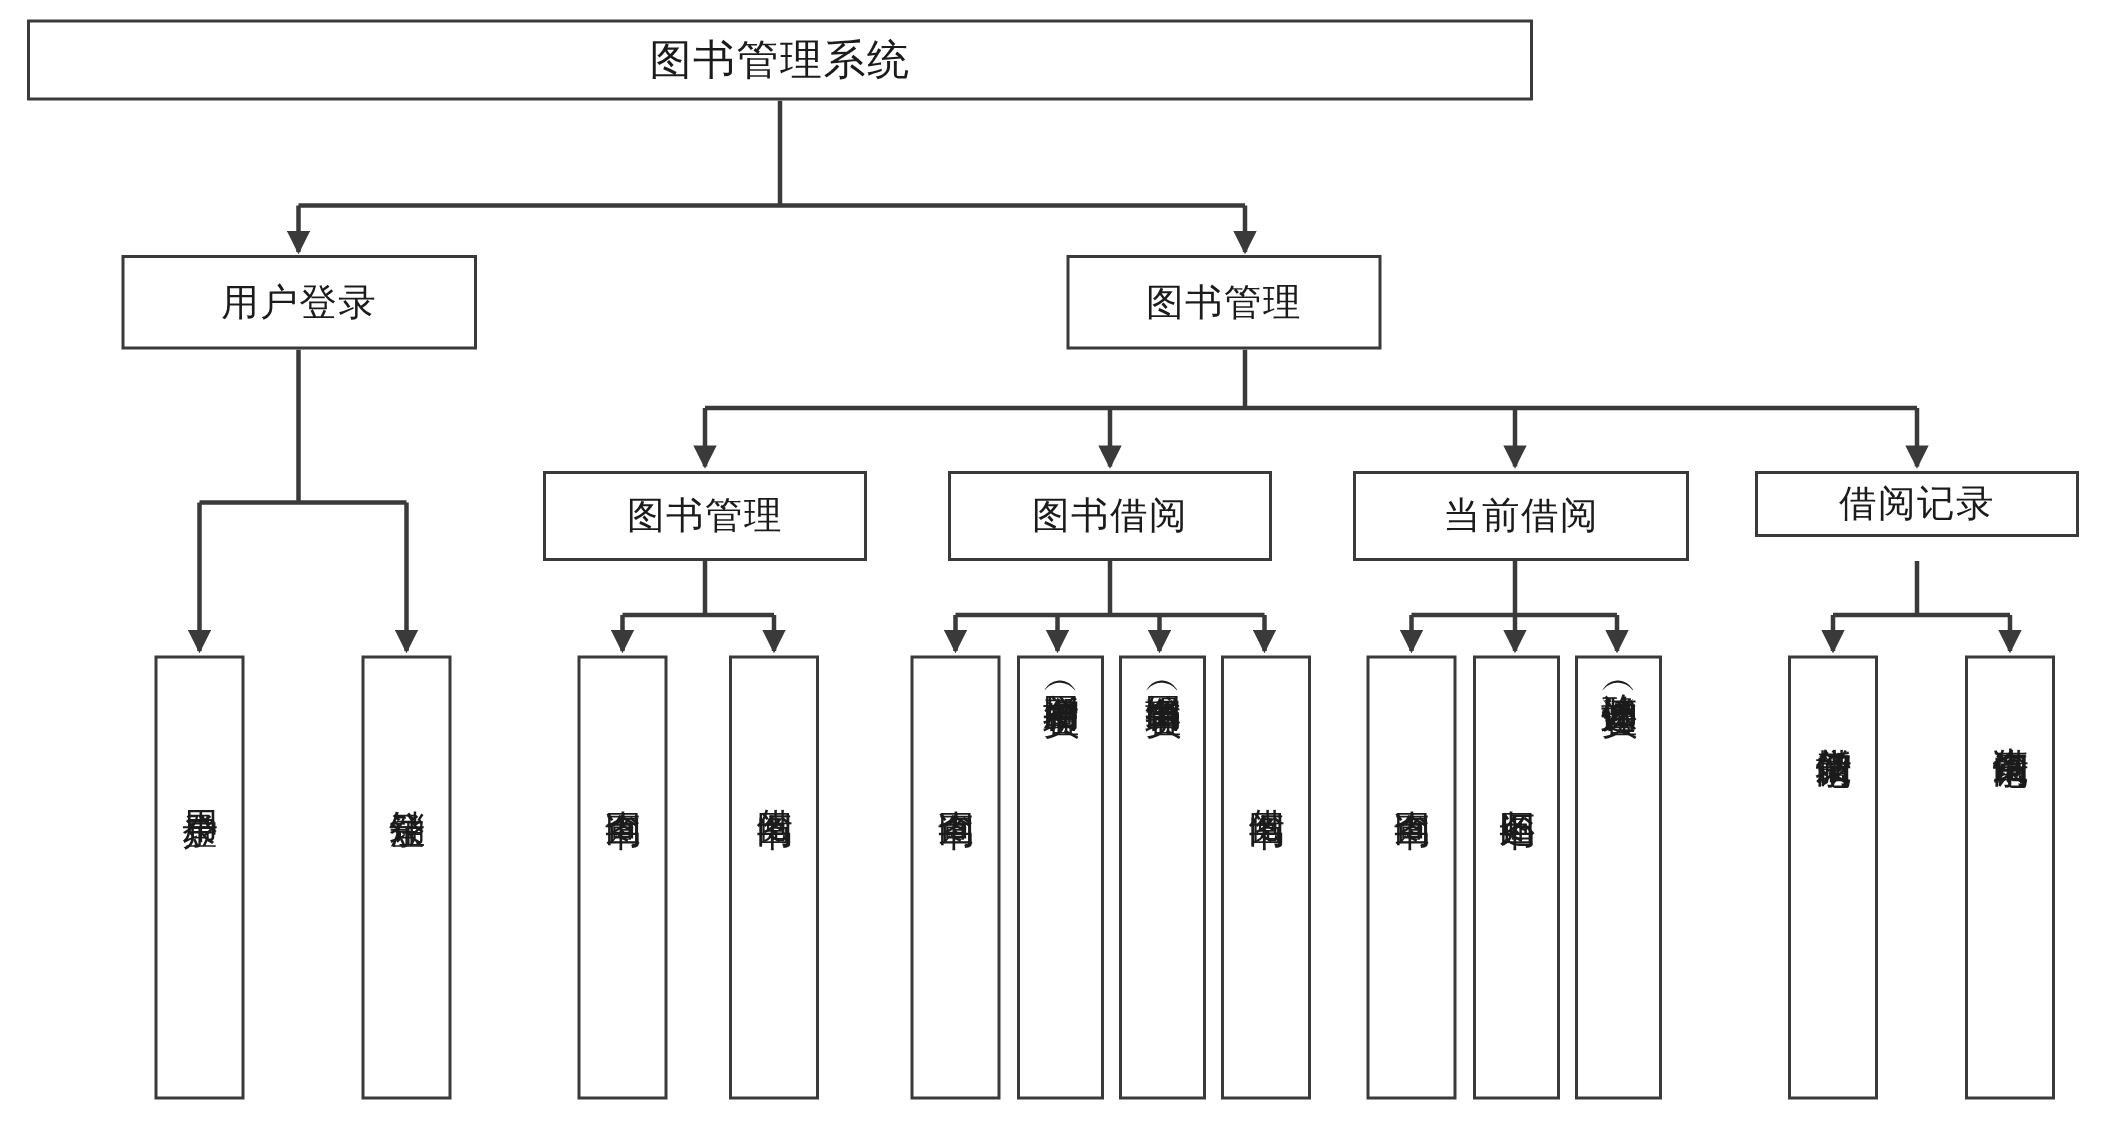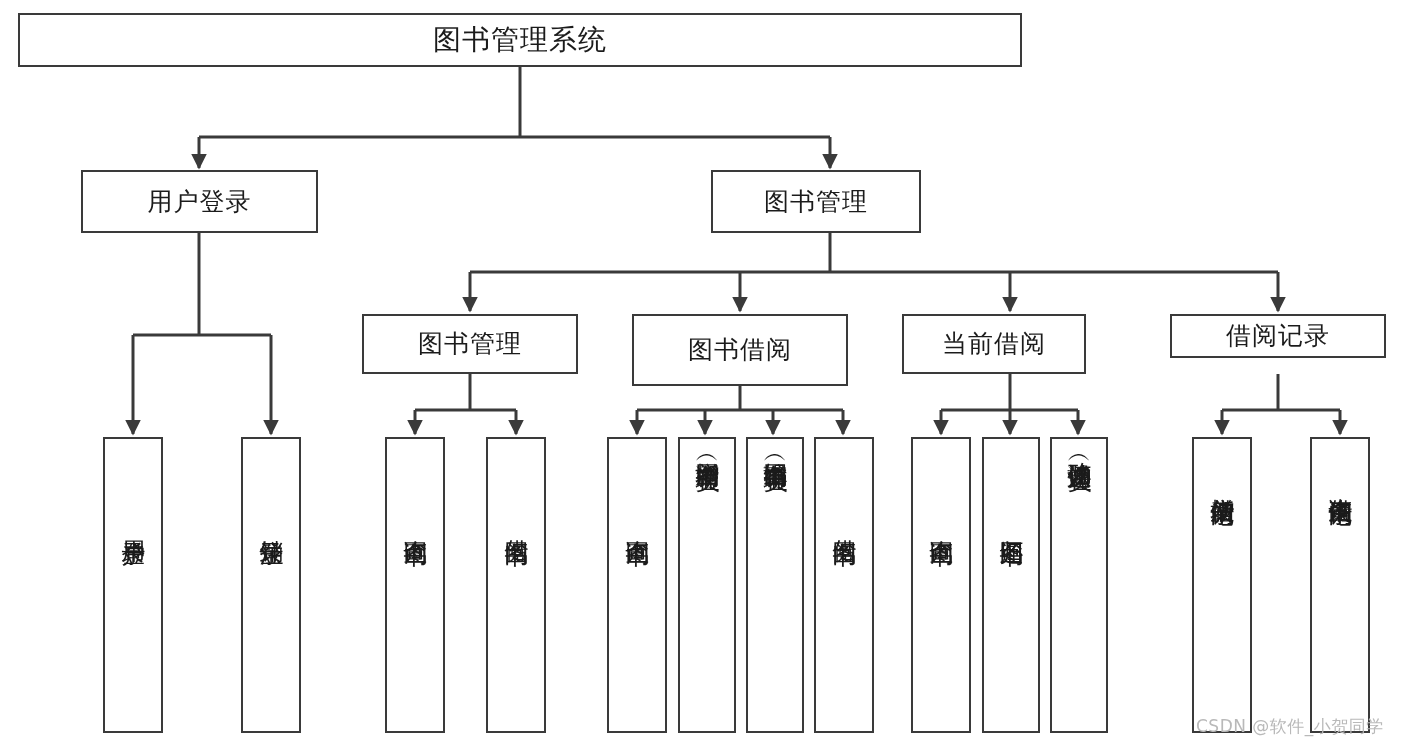--- a/index.html
+++ b/index.html
@@ -122,22 +122,22 @@
       <path d="M 1340 410 L 1340 434" marker-end="url(#arrow)"></path>
     </g>
   </svg>
 
   <div class="node root horizontal" style="left:18px; top:13px; width:1004px; height:54px;">图书管理系统</div>
 
   <div class="node horizontal" style="left:81px; top:170px; width:237px; height:63px;">用户登录</div>
   <div class="node horizontal" style="left:711px; top:170px; width:210px; height:63px;">图书管理</div>
 
   <div class="node horizontal" style="left:362px; top:314px; width:216px; height:60px;">图书管理</div>
-  <div class="node horizontal" style="left:632px; top:314px; width:216px; height:72px;">图书借阅</div>
-  <div class="node horizontal" style="left:902px; top:314px; width:184px; height:60px;">当前借阅</div>
+  <div class="node horizontal" style="left:632px; top:314px; width:216px; height:60px;">图书借阅</div>
+  <div class="node horizontal" style="left:902px; top:314px; width:224px; height:60px;">当前借阅</div>
   <div class="node horizontal" style="left:1170px; top:314px; width:216px; height:44px;">借阅记录</div>
 
   <div class="node leaf" style="left:103px; top:437px; width:60px; height:296px;">
     <span class="leaf-text" style="margin-top:78px;">用户登录</span>
   </div>
 
   <div class="node leaf" style="left:241px; top:437px; width:60px; height:296px;">
     <span class="leaf-text" style="margin-top:78px;">注销登录</span>
   </div>
 
@@ -178,15 +178,14 @@
   </div>
 
   <div class="node leaf" style="left:1192px; top:437px; width:60px; height:296px;">
     <span class="leaf-text" style="margin-top:36px;">新增借阅记录</span>
   </div>
 
   <div class="node leaf" style="left:1310px; top:437px; width:60px; height:296px;">
     <span class="leaf-text" style="margin-top:36px;">查询借阅记录</span>
   </div>
 
-  <div class="watermark" style="left:1196px; top:715px;">CSDN @软件_小贺同学</div>
 
 </div>
 
 </body></html>

